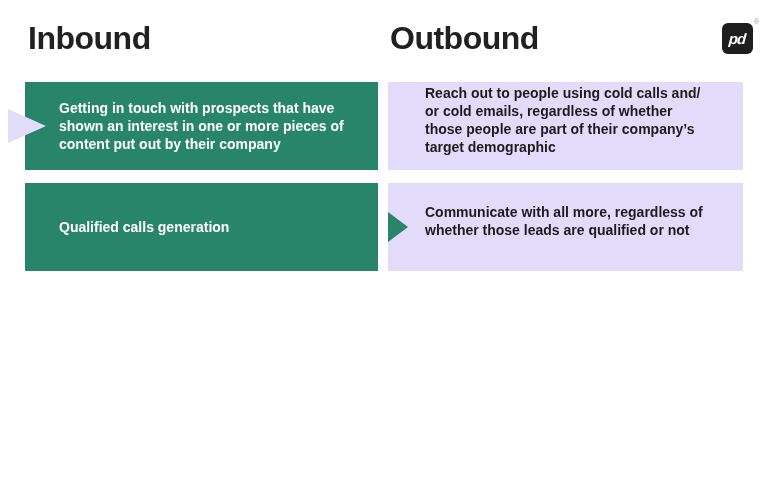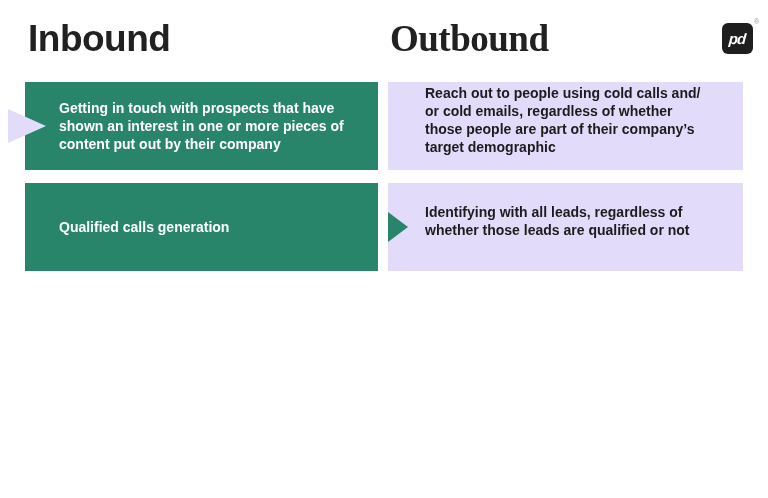--- a/index.html
+++ b/index.html
@@ -8,28 +8,28 @@
     position: relative;
     width: 768px;
     height: 498px;
     background: #ffffff;
     font-family: "Liberation Sans", sans-serif;
     overflow: hidden;
   }
   .col-title {
     position: absolute;
     top: 22px;
-    font-size: 37px;
+    font-size: 32px;
     font-weight: bold;
     letter-spacing: -0.5px;
     color: #212121;
     line-height: 33px;
   }
   .title-inbound  { left: 28px; }
-  .title-outbound { left: 390px; font-family: Liberation Serif, serif; }
+  .title-outbound { left: 390px; }
 
   .logo {
     position: absolute;
     left: 722px;
     top: 23px;
     width: 31px;
     height: 31px;
     background: #1e1e1e;
     border-radius: 6px;
     display: flex;
@@ -127,21 +127,21 @@
 those people are part of their company’s
 target demographic</span>
     </div>
   </div>
 
   <div class="row row-2">
     <div class="cell cell-inbound">
       <span>Qualified calls generation</span>
     </div>
     <div class="cell cell-outbound">
-      <span>Identifying with all leads, regardless of
+      <span>Communicate with all more, regardless of
 whether those leads are qualified or not</span>
     </div>
   </div>
 
 
 
   <div class="arrow arrow-lavender"></div>
   <div class="arrow arrow-green"></div>
 
 </div>

